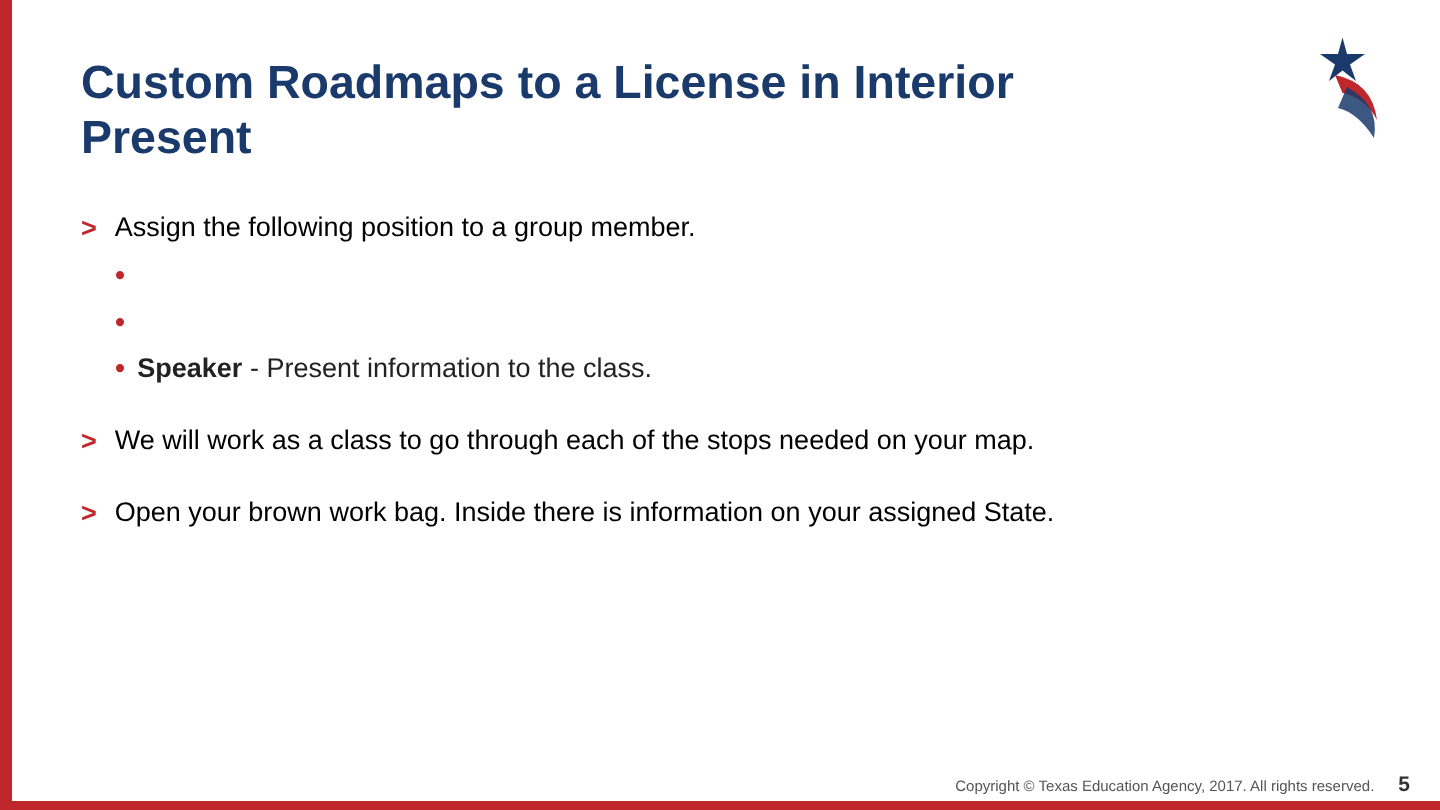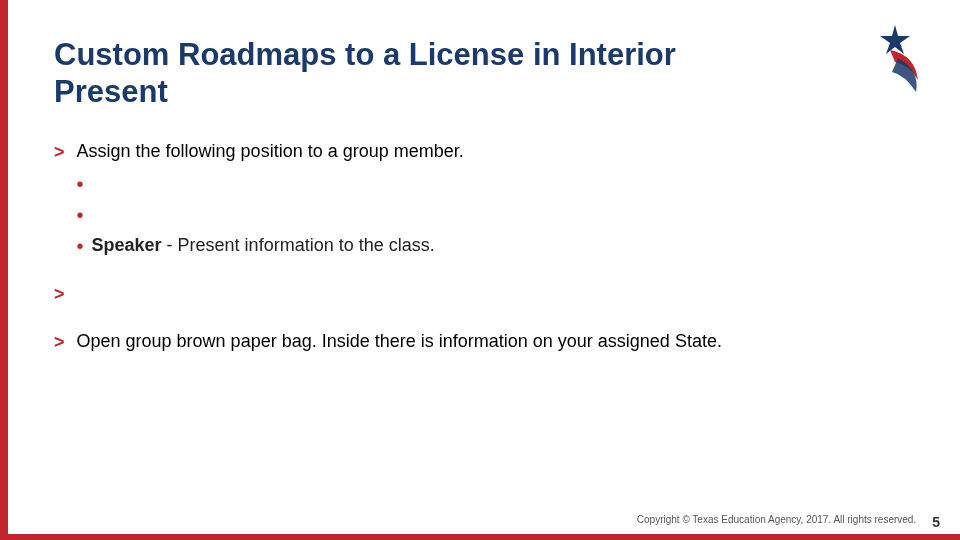--- a/index.html
+++ b/index.html
@@ -114,21 +114,21 @@
     }
 
     
     .footer {
       position: absolute;
       bottom: 10px;
       right: 20px;
       font-size: 10px;
       color: #555555;
       display: flex;
-      align-items: flex-start;
+      align-items: flex-end;
       gap: 16px;
     }
 
     .page-number {
       font-size: 14px;
       color: #333333;
       font-weight: bold;
     }
 
     
@@ -182,26 +182,29 @@
           <div class="sub-bullet">
             <span class="sub-dot">•</span>
             <span><span class="bold">Speaker</span> - Present information to the class.</span>
           </div>
         </div>
       </div>
     </div>
 
     <div class="bullet-item">
       <span class="bullet-arrow">&gt;</span>
+      <div class="bullet-text">
+        We will work as a class to go through each of the stops needed on your map.
+      </div>
     </div>
 
     <div class="bullet-item">
       <span class="bullet-arrow">&gt;</span>
       <div class="bullet-text">
-        Open group brown paper bag. Inside there is information on your assigned State.
+        Open your brown work bag. Inside there is information on your assigned State.
       </div>
     </div>
 
   </div>
 
   <div class="footer">
     <span>Copyright © Texas Education Agency, 2017. All rights reserved.</span>
     <span class="page-number">5</span>
   </div>
 

